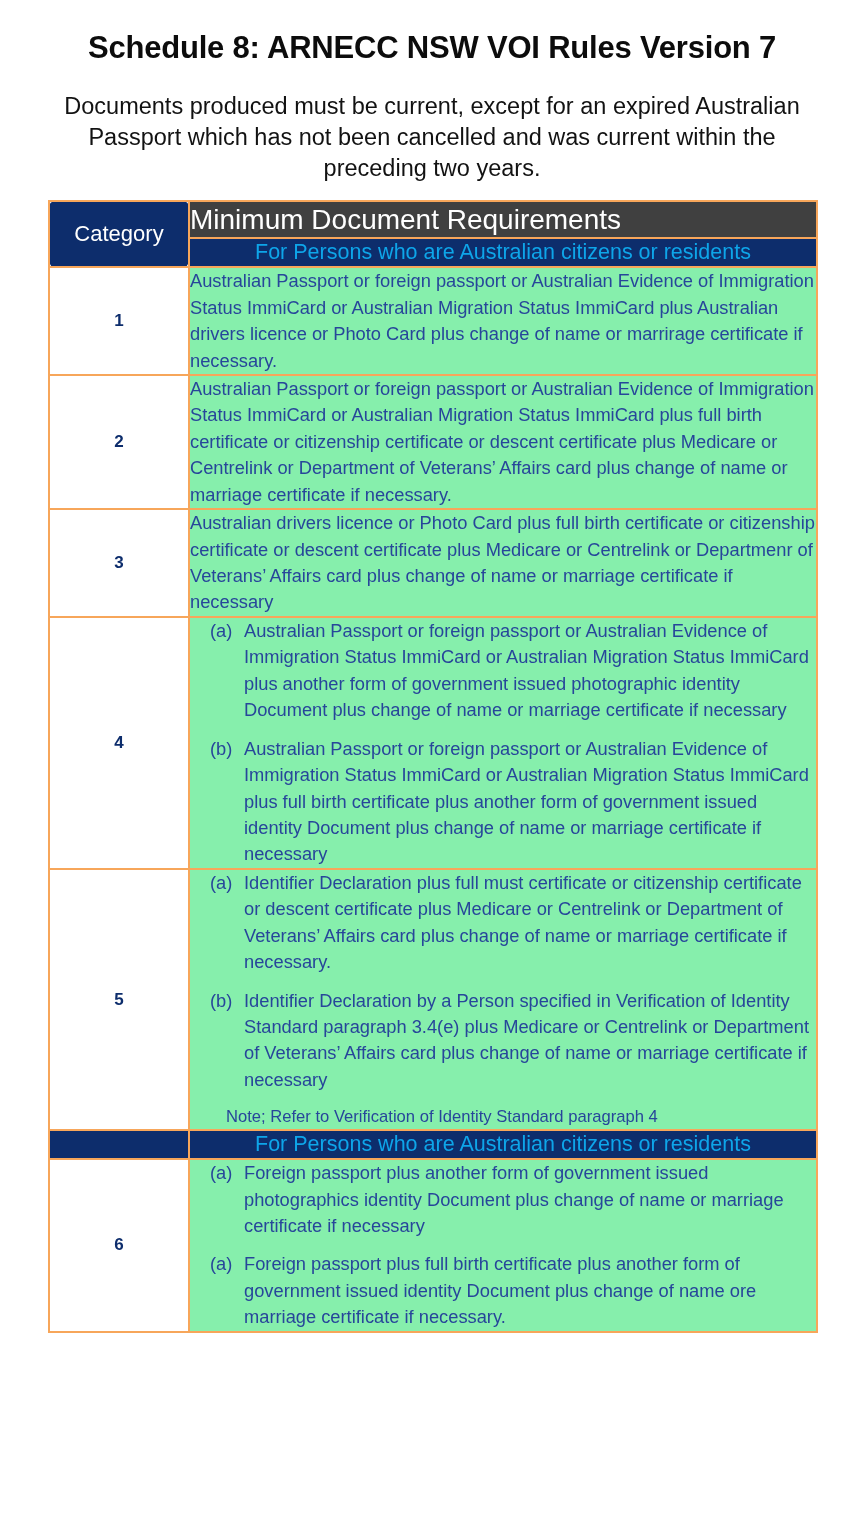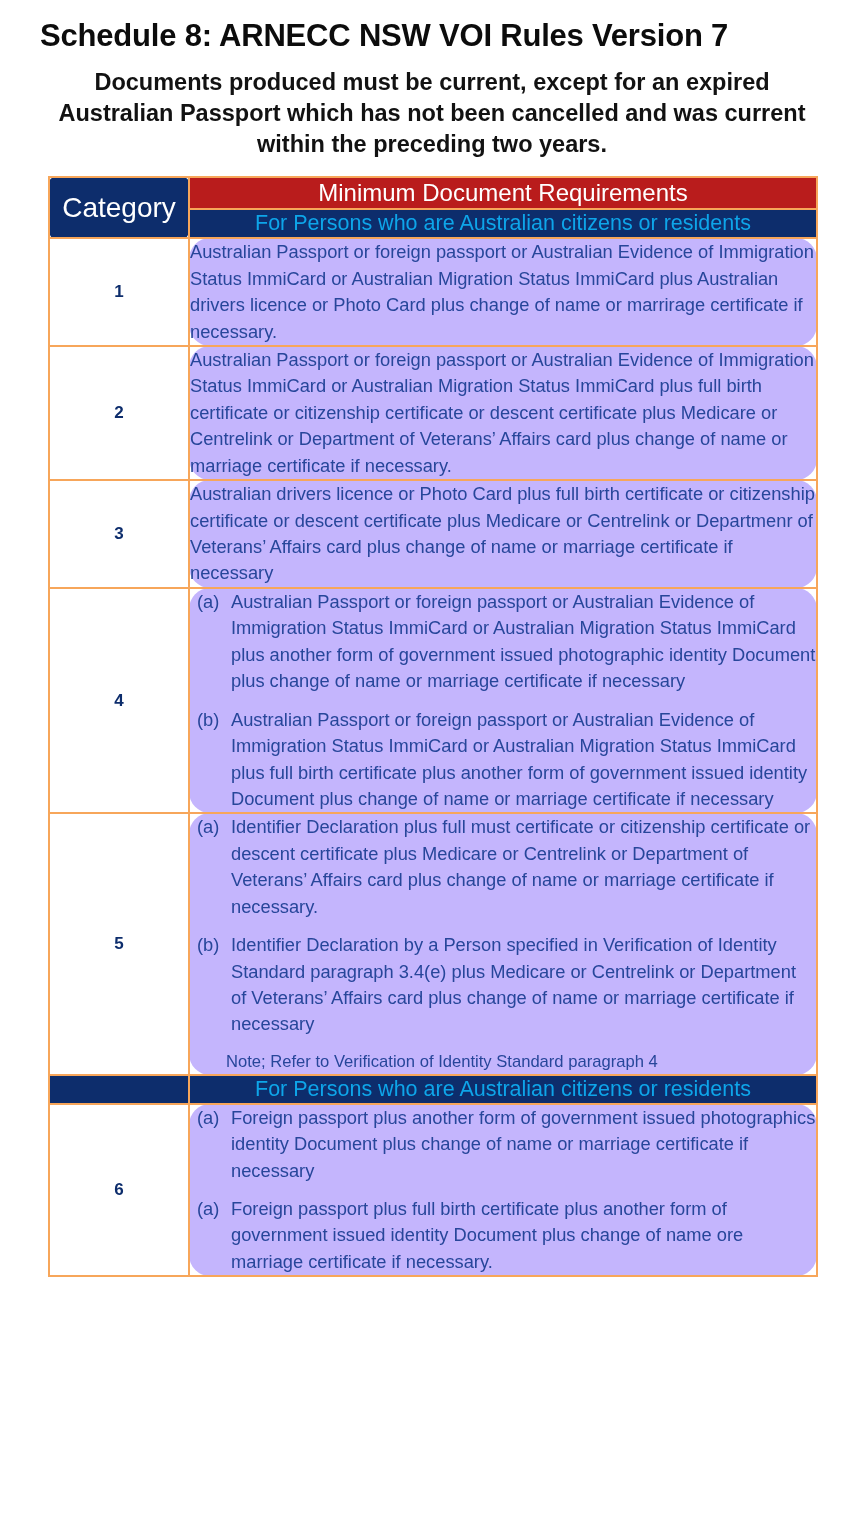--- a/index.html
+++ b/index.html
@@ -17,35 +17,36 @@
     width: 864px;
     height: 1536px;
     box-sizing: border-box;
     position: relative;
     background: #ffffff;
     overflow: hidden;
   }
 
   
   .doc-title {
-    margin: 0;
+    margin: 12px;
     padding: 18px 40px 0 40px;
+    text-align: center;
     font-size: 31px;
     line-height: 1.18;
     font-weight: bold;
     color: #0c0c0c;
     letter-spacing: -0.2px;
   }
   .doc-intro {
     margin: 0;
     padding: 12px 46px 0 46px;
     text-align: center;
     font-size: 23.5px;
     line-height: 1.33;
-    font-weight: bold;
+    font-weight: normal;
     color: #121212;
   }
 
   
   .table-wrap {
     padding: 16px 36px 0 48px;
   }
   table.voi {
     width: 768px;
     border-collapse: collapse;
@@ -55,34 +56,34 @@
   table.voi td, table.voi th {
     border: 2.5px solid #F7A65A;
     vertical-align: middle;
     padding: 0;
   }
   col.c-cat { width: 140px; }
   col.c-req { width: 628px; }
 
   
   .hdr {
-    background: #b91c1c;
+    background: #404040;
     color: #ffffff;
     font-weight: normal;
-    text-align: center;
-    font-size: 24px;
+    text-align: left;
+    font-size: 28px;
     line-height: 1.25;
     padding: 9px 8px;
   }
   .hdr-cat {
     background: #0D2D6C;
     color: #ffffff;
     font-weight: normal;
     text-align: center;
-    font-size: 28px;
+    font-size: 22px;
     line-height: 1.2;
     padding: 6px 4px;
     border-radius: 6px;
   }
   .hdr-sub {
     background: #0D2D6C;
     color: #0ea5e9;
     font-weight: normal;
     text-align: center;
     font-size: 21.5px;
@@ -96,36 +97,35 @@
 
   
   .cat {
     text-align: center;
     font-size: 17px;
     font-weight: bold;
     color: #0D2D6C;
     background: #ffffff;
   }
   .req {
-    background: #c4b5fd;
+    background: #86efac;
     color: #27469A;
     font-size: 18.3px;
     line-height: 1.445;
     padding: 10px 14px 11px 14px;
-    border-radius: 21px;
   }
   .req p {
     margin: 0;
   }
   .req p + p {
     margin-top: 12px;
   }
   
   .req .item {
-    padding-left: 41px;
+    padding-left: 54px;
     text-indent: -34px;
   }
   .req .item .marker {
     display: inline-block;
     width: 34px;
     text-indent: 0;
   }
   .req .note {
     margin-top: 12px;
     font-size: 16.6px;

